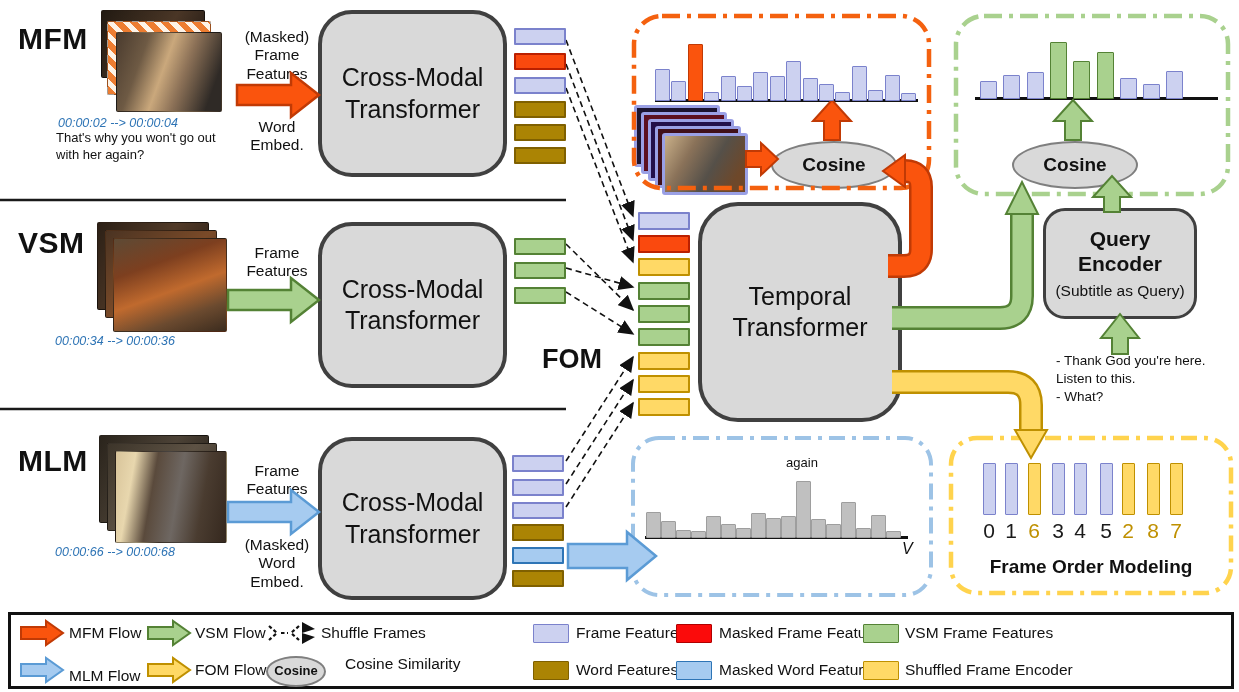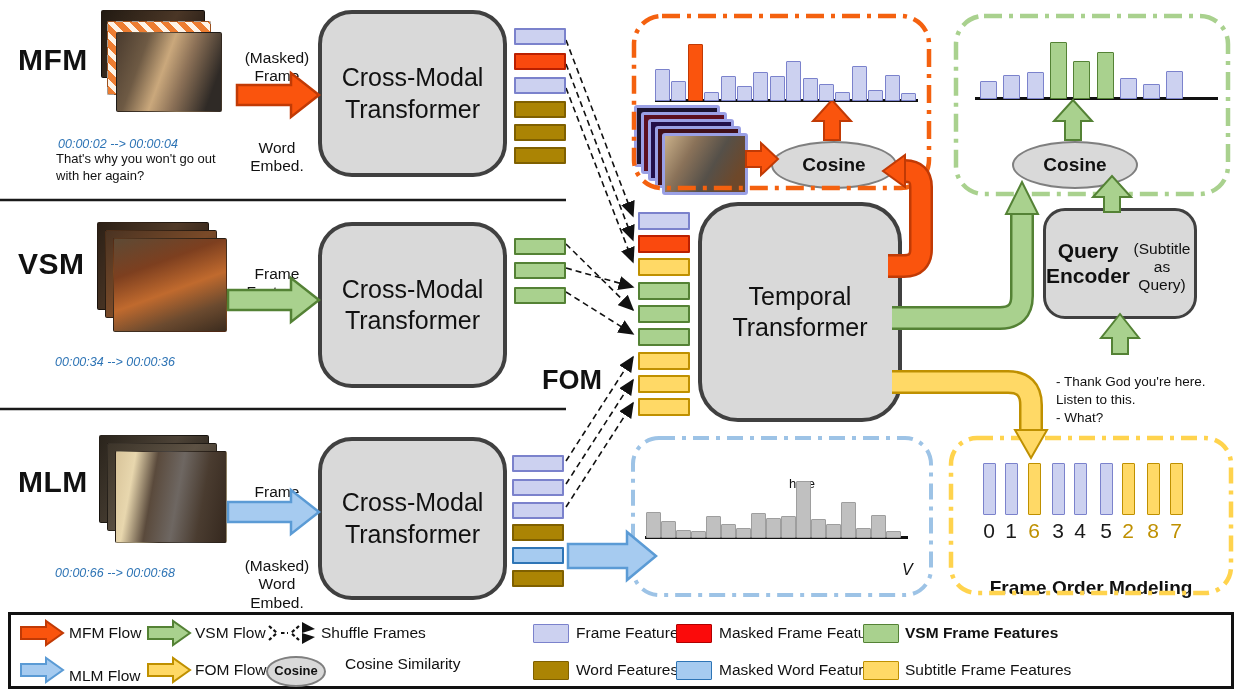--- a/index.html
+++ b/index.html
@@ -1,28 +1,28 @@
 <!DOCTYPE html>
 <html><head>
 <meta charset="utf-8">
 <style>
   html,body{margin:0;padding:0;background:#fff;}
   #stage{position:relative;width:1239px;height:692px;background:#fff;overflow:hidden;
          font-family:"Liberation Sans",sans-serif;color:#111;}
-  .abs{position:absolute;margin-top:21px;}
+  .abs{position:absolute;}
   .pl{white-space:pre-line;}
   .seclabel{font-size:30px;font-weight:bold;letter-spacing:.5px;}
   .ts{font-size:12.5px;font-style:italic;color:#2e74b5;}
   .sub{font-size:13px;line-height:1.3;color:#111;}
   .iolabel{font-size:15.5px;line-height:1.18;text-align:center;width:80px;}
   .gbox{position:absolute;background:#d9d9d9;border:4px solid #404040;border-radius:34px;
         display:flex;align-items:center;justify-content:center;text-align:center;
         font-size:25px;line-height:1.25;}
   .qebox{position:absolute;background:#d9d9d9;border:3.5px solid #404040;border-radius:22px;
-        display:flex;align-items:center;justify-content:center;text-align:center;}
+        display:flex;flex-direction:column;align-items:center;justify-content:center;text-align:center;}
   .cosine{position:absolute;background:#d9d9d9;border:2.5px solid #7f7f7f;border-radius:50%;
         display:flex;align-items:center;justify-content:center;font-weight:bold;font-size:19px;}
   .boxtitle{font-size:20px;font-weight:bold;text-align:center;}
   .boxtitle2{font-size:19px;font-weight:bold;text-align:center;}
   .token{position:absolute;border:2px solid #000;border-radius:1px;}
   .hbar{position:absolute;border:1.5px solid #000;border-radius:1px;}
   .baseline{position:absolute;height:2.5px;background:#111;}
   .photo{position:absolute;border:1px solid rgba(0,0,0,.35);border-radius:2px;}
   .vframe{position:absolute;border:3px solid #9aa0e5;border-radius:3px;}
   .fomnum{position:absolute;width:22px;text-align:center;font-size:21px;}
@@ -95,21 +95,21 @@
 
   <div class="qebox" style="left:1043px;top:208px;width:148px;height:105px">
     <div class="pl" style="font-size:21px;font-weight:bold;line-height:1.15">Query
 Encoder</div>
     <div style="font-size:15.5px;margin-top:6px">(Subtitle as Query)</div>
   </div>
   <div class="abs pl" style="left:1056px;top:352px;font-size:13.5px;line-height:1.35">- Thank God you're here.
 Listen to this.
 - What?</div>
 
-  <div class="abs" style="left:772px;top:455px;width:60px;text-align:center;font-size:13px">here</div>
+  <div class="abs" style="left:772px;top:455px;width:60px;text-align:center;font-size:13px">again</div>
   <div class="baseline" style="left:645px;top:536px;width:263px"></div>
   <div class="abs" style="left:902px;top:540px;font-size:16px;font-style:italic">V</div>
 
   <div class="abs boxtitle2" style="left:955px;top:556px;width:272px">Frame Order Modeling</div>
 
   <div id="legend-box">
       <div class="licon" style="left: 8px; top: 4px;"><svg style="position:static" width="46" height="28">
           <polygon points="2,8 27,8 27,2 44,14 27,26 27,20 2,20" fill="#fa540d" stroke="#c13a05" stroke-width="2"></polygon>
         </svg></div>
       <div class="llabel" style="left: 58px; top: 4px; text-align: right;">MFM Flow</div>
@@ -125,37 +125,37 @@
           </g>
           <polygon points="36,3 49,10 36,14" fill="#111"></polygon>
           <polygon points="36,14 49,18 36,25" fill="#111"></polygon>
         </svg></div>
       <div class="llabel" style="left: 310px; top: 4px;">Shuffle Frames</div>
       <div class="lswatch" style="left: 522px; top: 9px; background: rgb(204, 209, 240); border-color: rgb(123, 130, 204);"></div>
       <div class="llabel" style="left: 565px; top: 4px;">Frame Features</div>
       <div class="lswatch" style="left: 665px; top: 9px; background: rgb(251, 11, 11); border-color: rgb(176, 0, 0);"></div>
       <div class="llabel" style="left: 708px; top: 4px;">Masked Frame Features</div>
       <div class="lswatch" style="left: 852px; top: 9px; background: rgb(169, 209, 142); border-color: rgb(84, 130, 53);"></div>
-      <div class="llabel" style="left: 894px; top: 4px; font-weight: bold;">VSM Frame Features</div>
+      <div class="llabel" style="left: 894px; top: 4px;">VSM Frame Features</div>
       <div class="licon" style="left: 8px; top: 41px;"><svg style="position:static" width="46" height="28">
           <polygon points="2,8 27,8 27,2 44,14 27,26 27,20 2,20" fill="#a6cbf0" stroke="#5b9bd5" stroke-width="2"></polygon>
         </svg></div>
       <div class="llabel" style="left: 58px; top: 41px; margin-top: 6px;">MLM Flow</div>
       <div class="licon" style="left: 135px; top: 41px;"><svg style="position:static" width="46" height="28">
           <polygon points="2,8 27,8 27,2 44,14 27,26 27,20 2,20" fill="#ffd966" stroke="#bf9000" stroke-width="2"></polygon>
         </svg></div>
       <div class="llabel" style="left: 184px; top: 41px;">FOM Flow</div>
       <div class="lcosine" style="left: 255px; top: 41px;">Cosine</div>
       <div class="llabel" style="left: 310px; top: 35px; margin-left: 24px;">Cosine Similarity</div>
       <div class="lswatch" style="left: 522px; top: 46px; background: rgb(171, 132, 4); border-color: rgb(127, 96, 0);"></div>
       <div class="llabel" style="left: 565px; top: 41px;">Word Features</div>
       <div class="lswatch" style="left: 665px; top: 46px; background: rgb(166, 203, 240); border-color: rgb(46, 117, 182);"></div>
       <div class="llabel" style="left: 708px; top: 41px;">Masked Word Features</div>
       <div class="lswatch" style="left: 852px; top: 46px; background: rgb(255, 217, 102); border-color: rgb(191, 144, 0);"></div>
-      <div class="llabel" style="left: 894px; top: 41px;">Subtitle Frame Features</div>
+      <div class="llabel" style="left: 894px; top: 41px;">Shuffled Frame Encoder</div>
     </div>
 
   <svg width="1239" height="692" viewBox="0 0 1239 692">
     <defs>
       <marker id="ah" markerWidth="11" markerHeight="9" refX="9" refY="4.5" orient="auto">
         <path d="M0,0 L10,4.5 L0,9 z" fill="#111"></path>
       </marker>
     </defs>
 
     <line x1="0" y1="200" x2="566" y2="200" stroke="#1a1a1a" stroke-width="2.5"></line>

